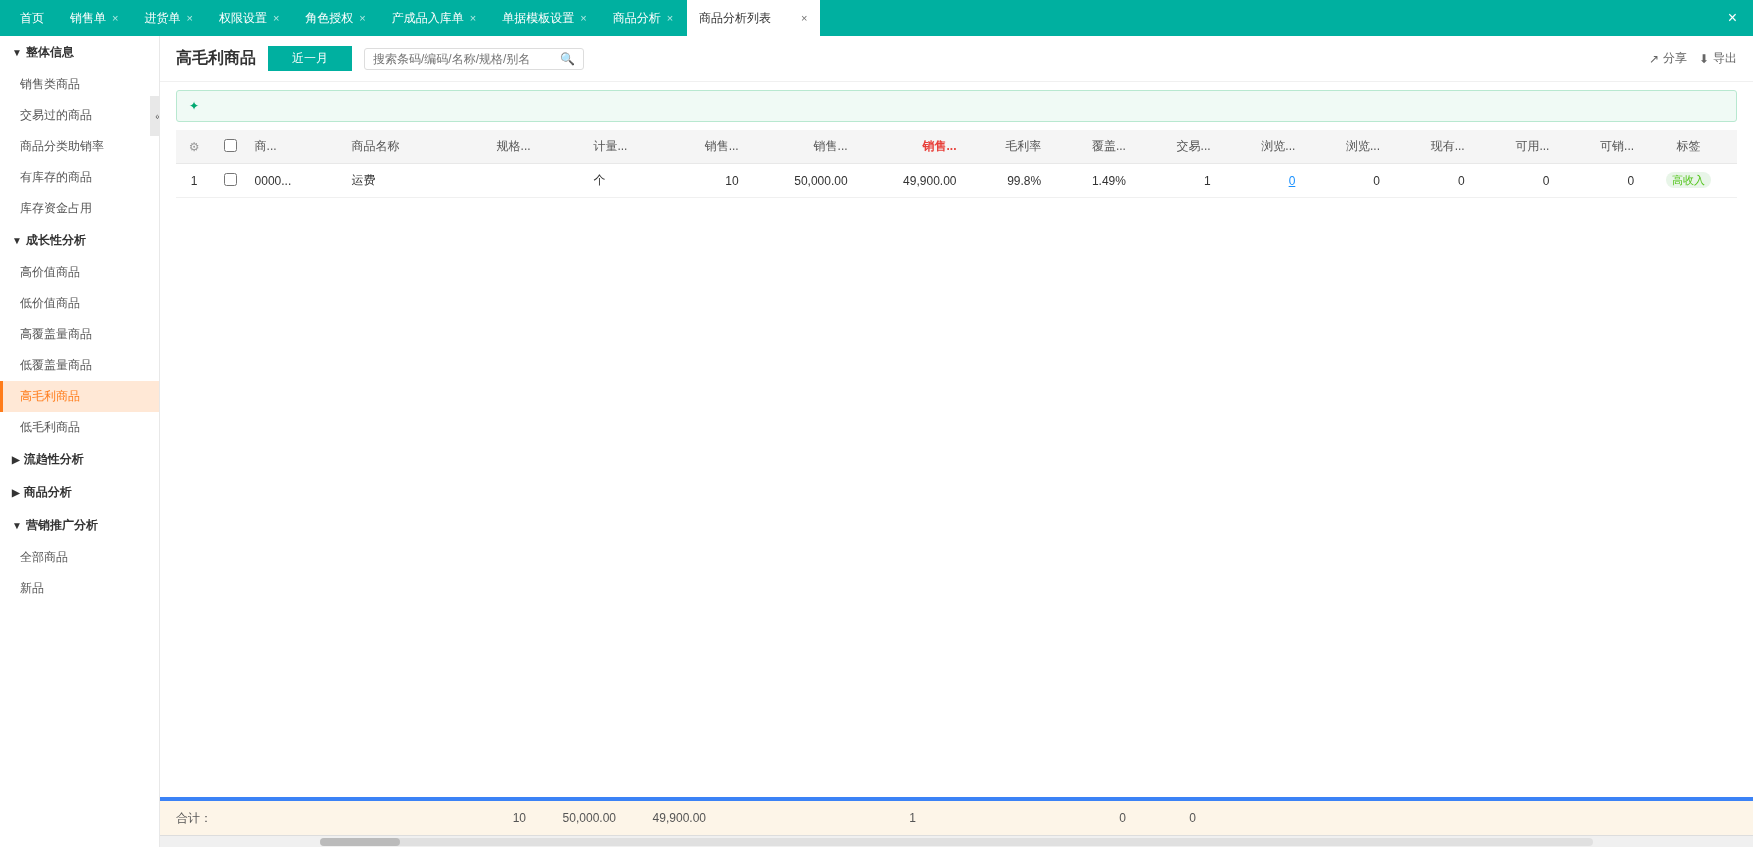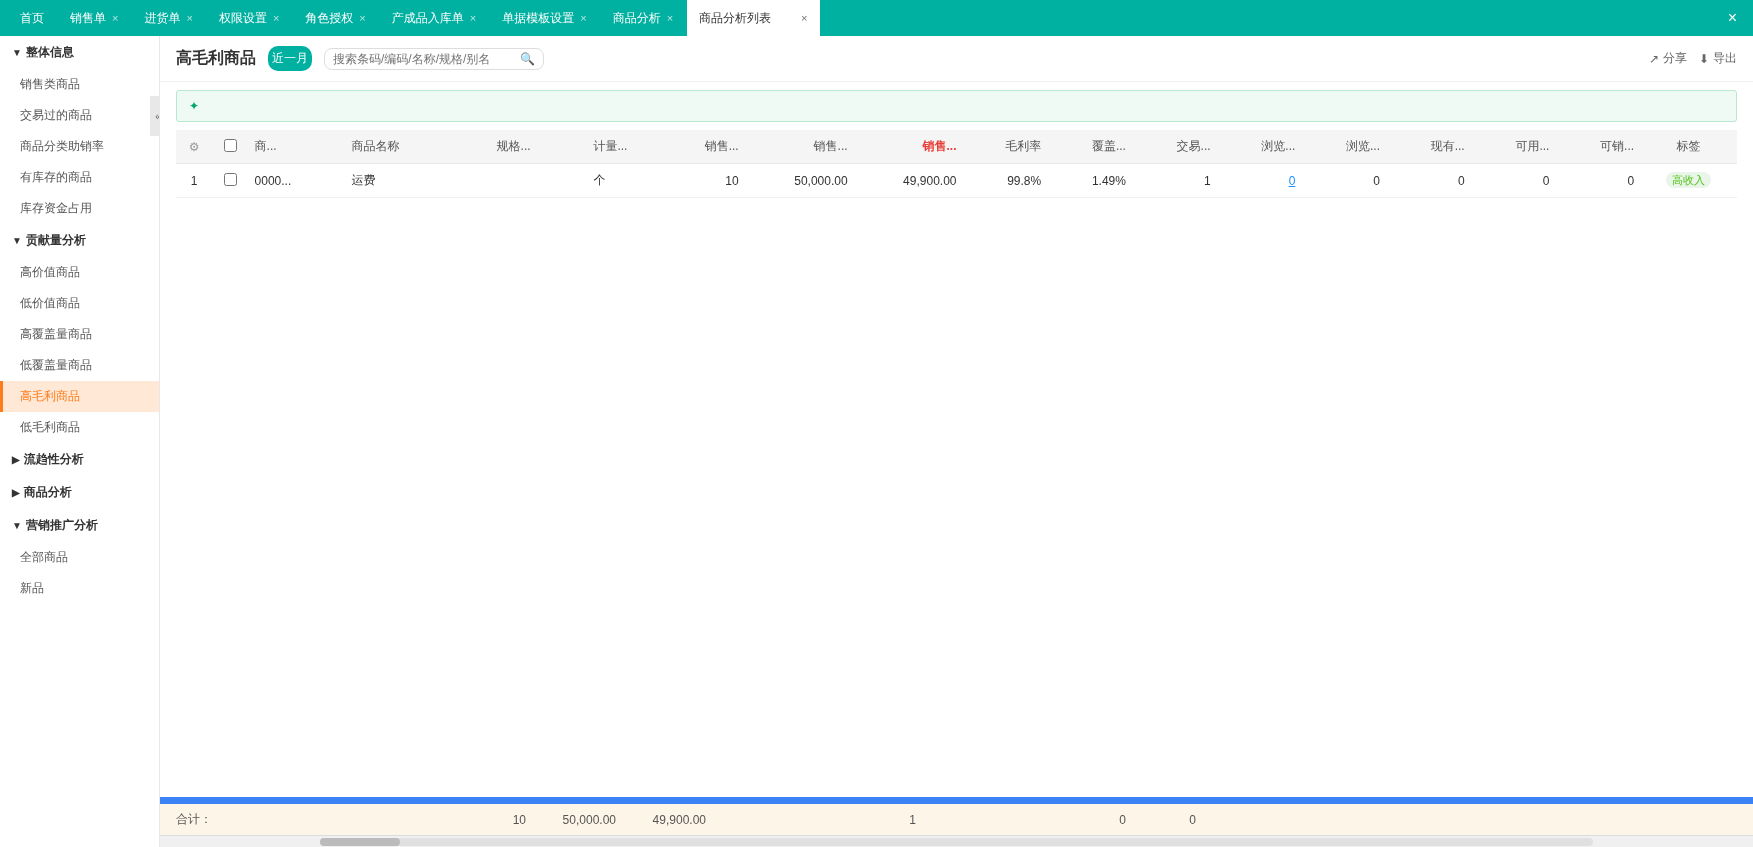--- a/index.html
+++ b/index.html
@@ -117,30 +117,30 @@
     }
     .page-title {
       font-size: 16px;
       font-weight: bold;
       color: #333;
     }
     .filter-btn {
       background: #00b0a0;
       color: #fff;
       border: none;
-      border-radius: 10px;
-      padding: 4px 4px;
+      border-radius: 0;
+      padding: 4px 24px;
       cursor: pointer;
       font-size: 12px;
     }
     .search-box {
       display: flex;
       align-items: center;
       border: 1px solid #ddd;
-      border-radius: 8px;
+      border-radius: 3px;
       padding: 3px 8px;
       gap: 16px;
       flex: 0 0 220px;
     }
     .search-box input {
       border: none;
       outline: none;
       font-size: 12px;
       color: #999;
       width: 100%;
@@ -218,21 +218,21 @@
       color: #1890ff;
       cursor: pointer;
       text-decoration: underline;
     }
 
     
     .table-footer {
       display: flex;
       align-items: center;
       background: #fdf5e8;
-      border-top: 7px solid #3b82f6;
+      border-top: 4px solid #3b82f6;
       padding: 8px 16px;
       font-size: 12px;
       color: #555;
       height: 38px;
     }
     .footer-cells {
       display: flex;
       align-items: center;
       gap: 0;
       width: 100%;
@@ -346,21 +346,21 @@
     </div>
     <div class="sidebar-item">
       <span>有库存的商品</span>
     </div>
     <div class="sidebar-item">
       <span>库存资金占用</span>
     </div>
 
     <div class="sidebar-group-header">
       <span class="arrow">▼</span>
-      <span>贡献量分析</span>
+      <span>成长性分析</span>
     </div>
     <div class="sidebar-item">
       <span>高价值商品</span>
     </div>
     <div class="sidebar-item">
       <span>低价值商品</span>
     </div>
     <div class="sidebar-item">
       <span>高覆盖量商品</span>
     </div>

